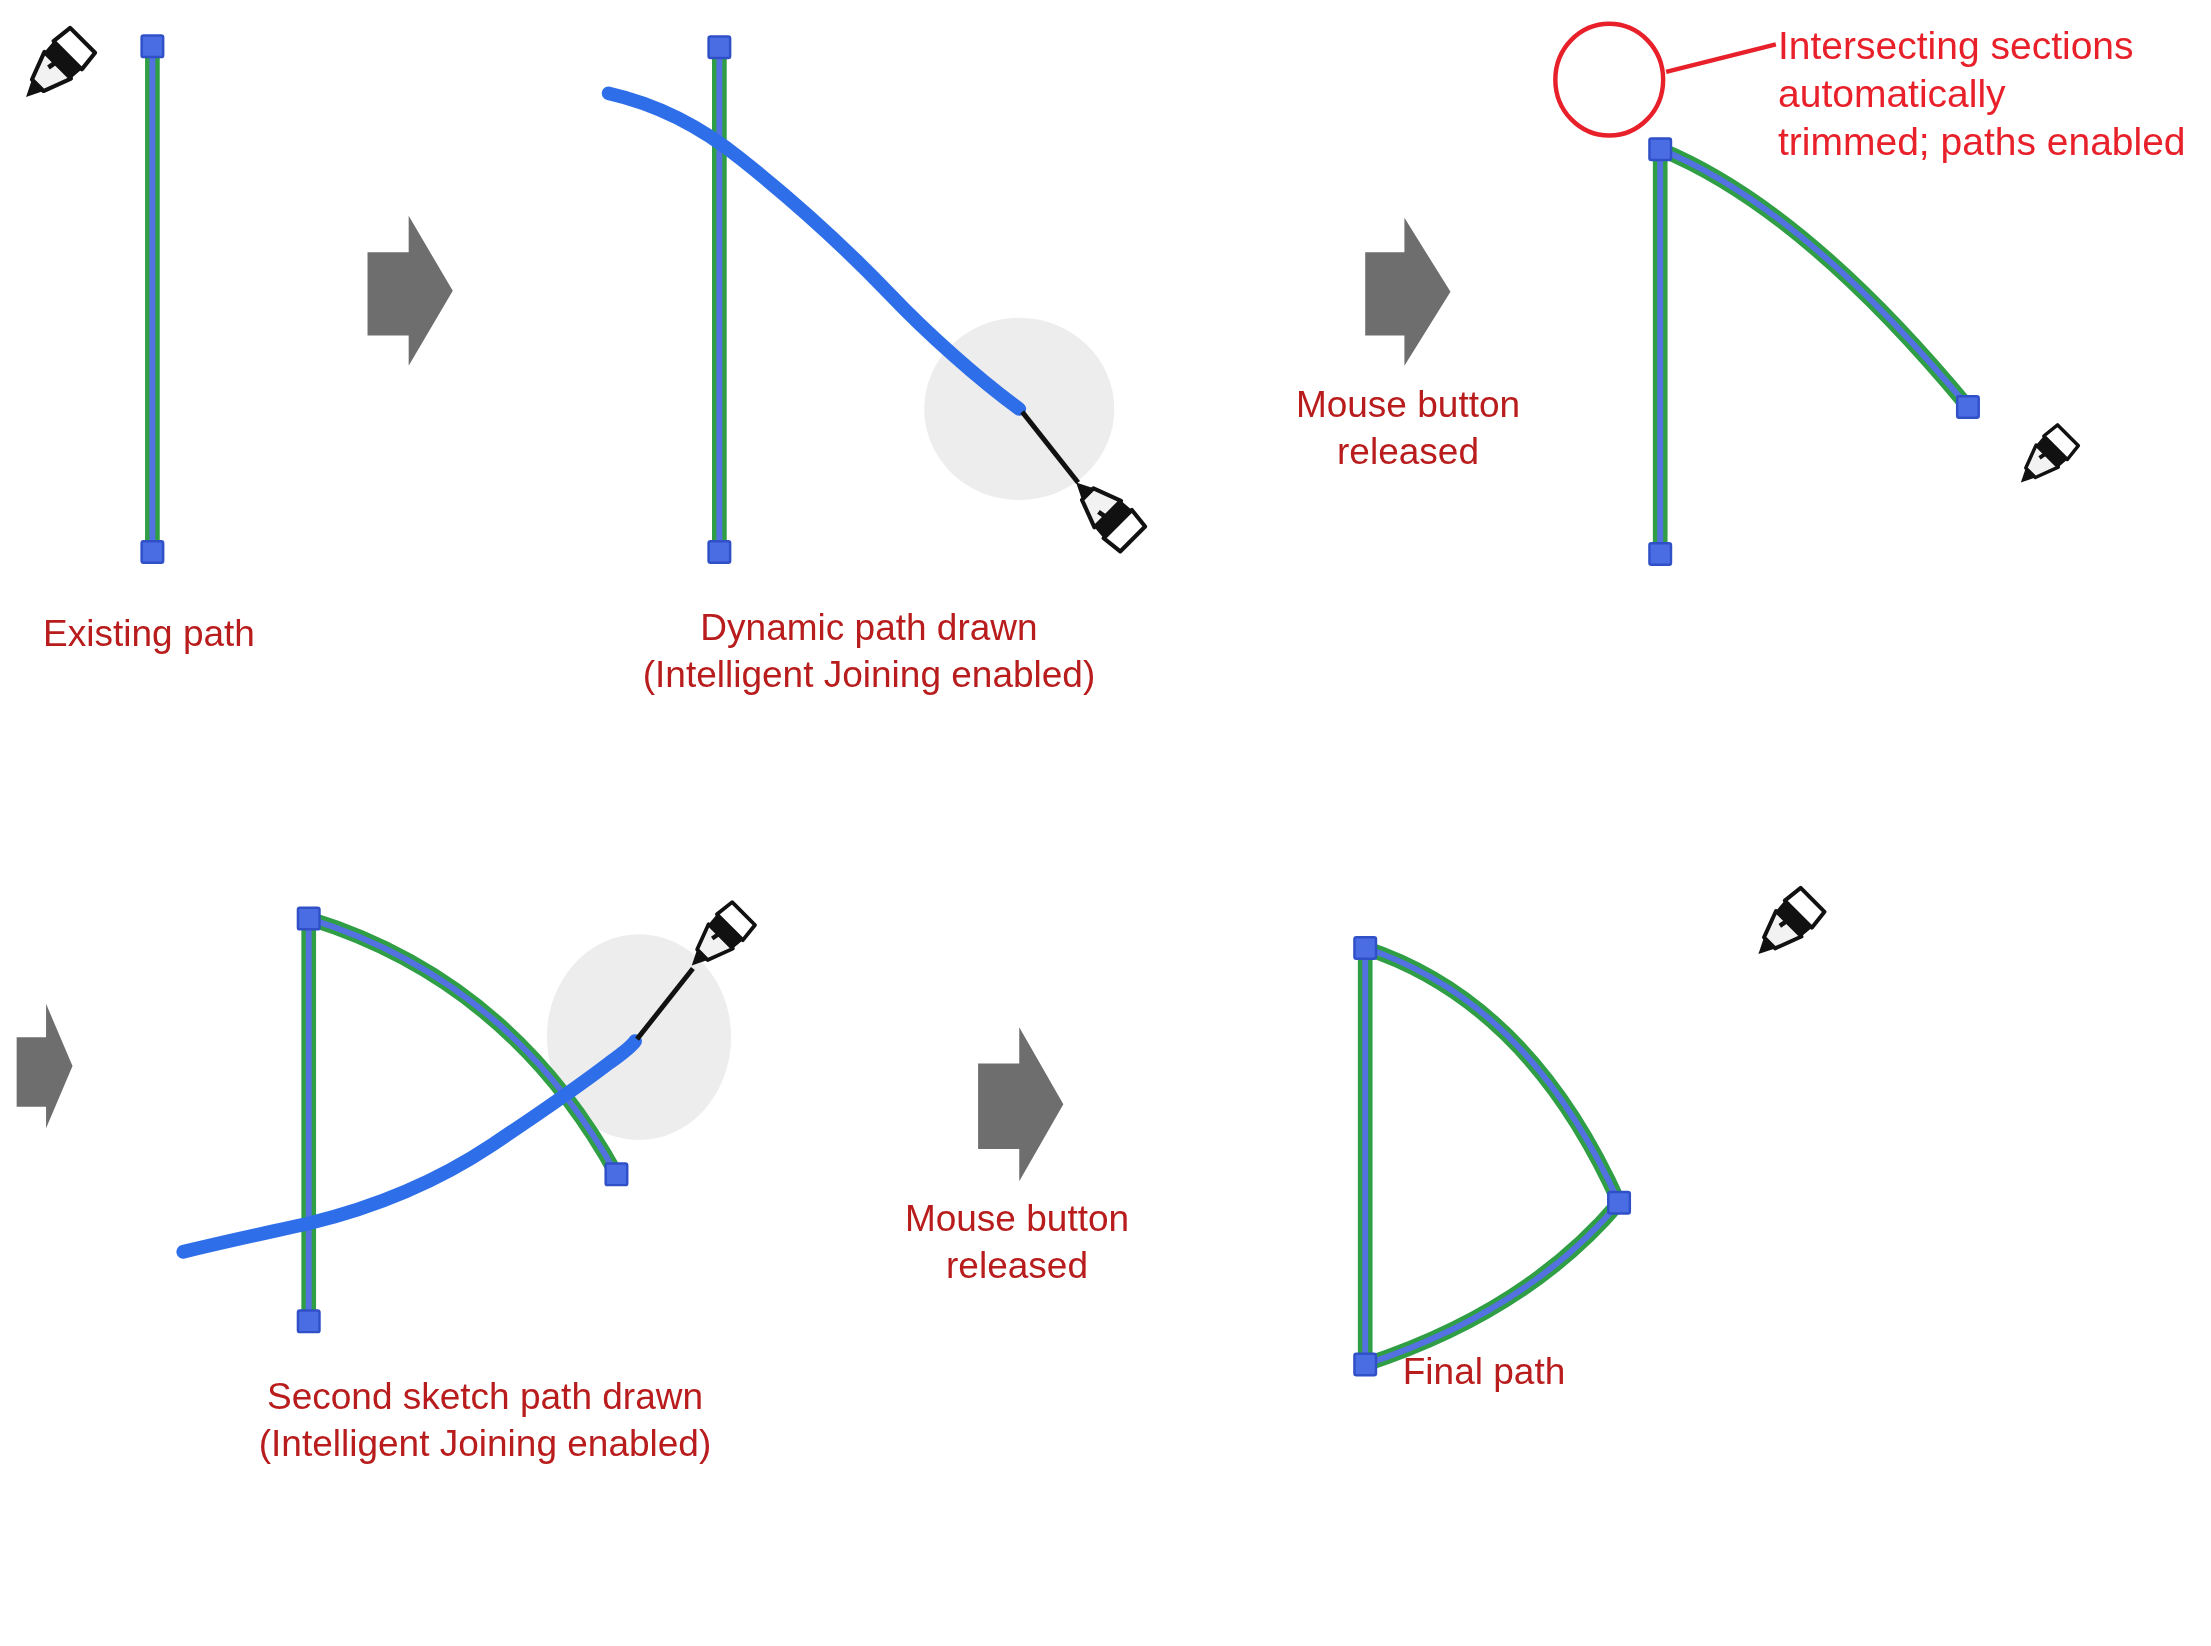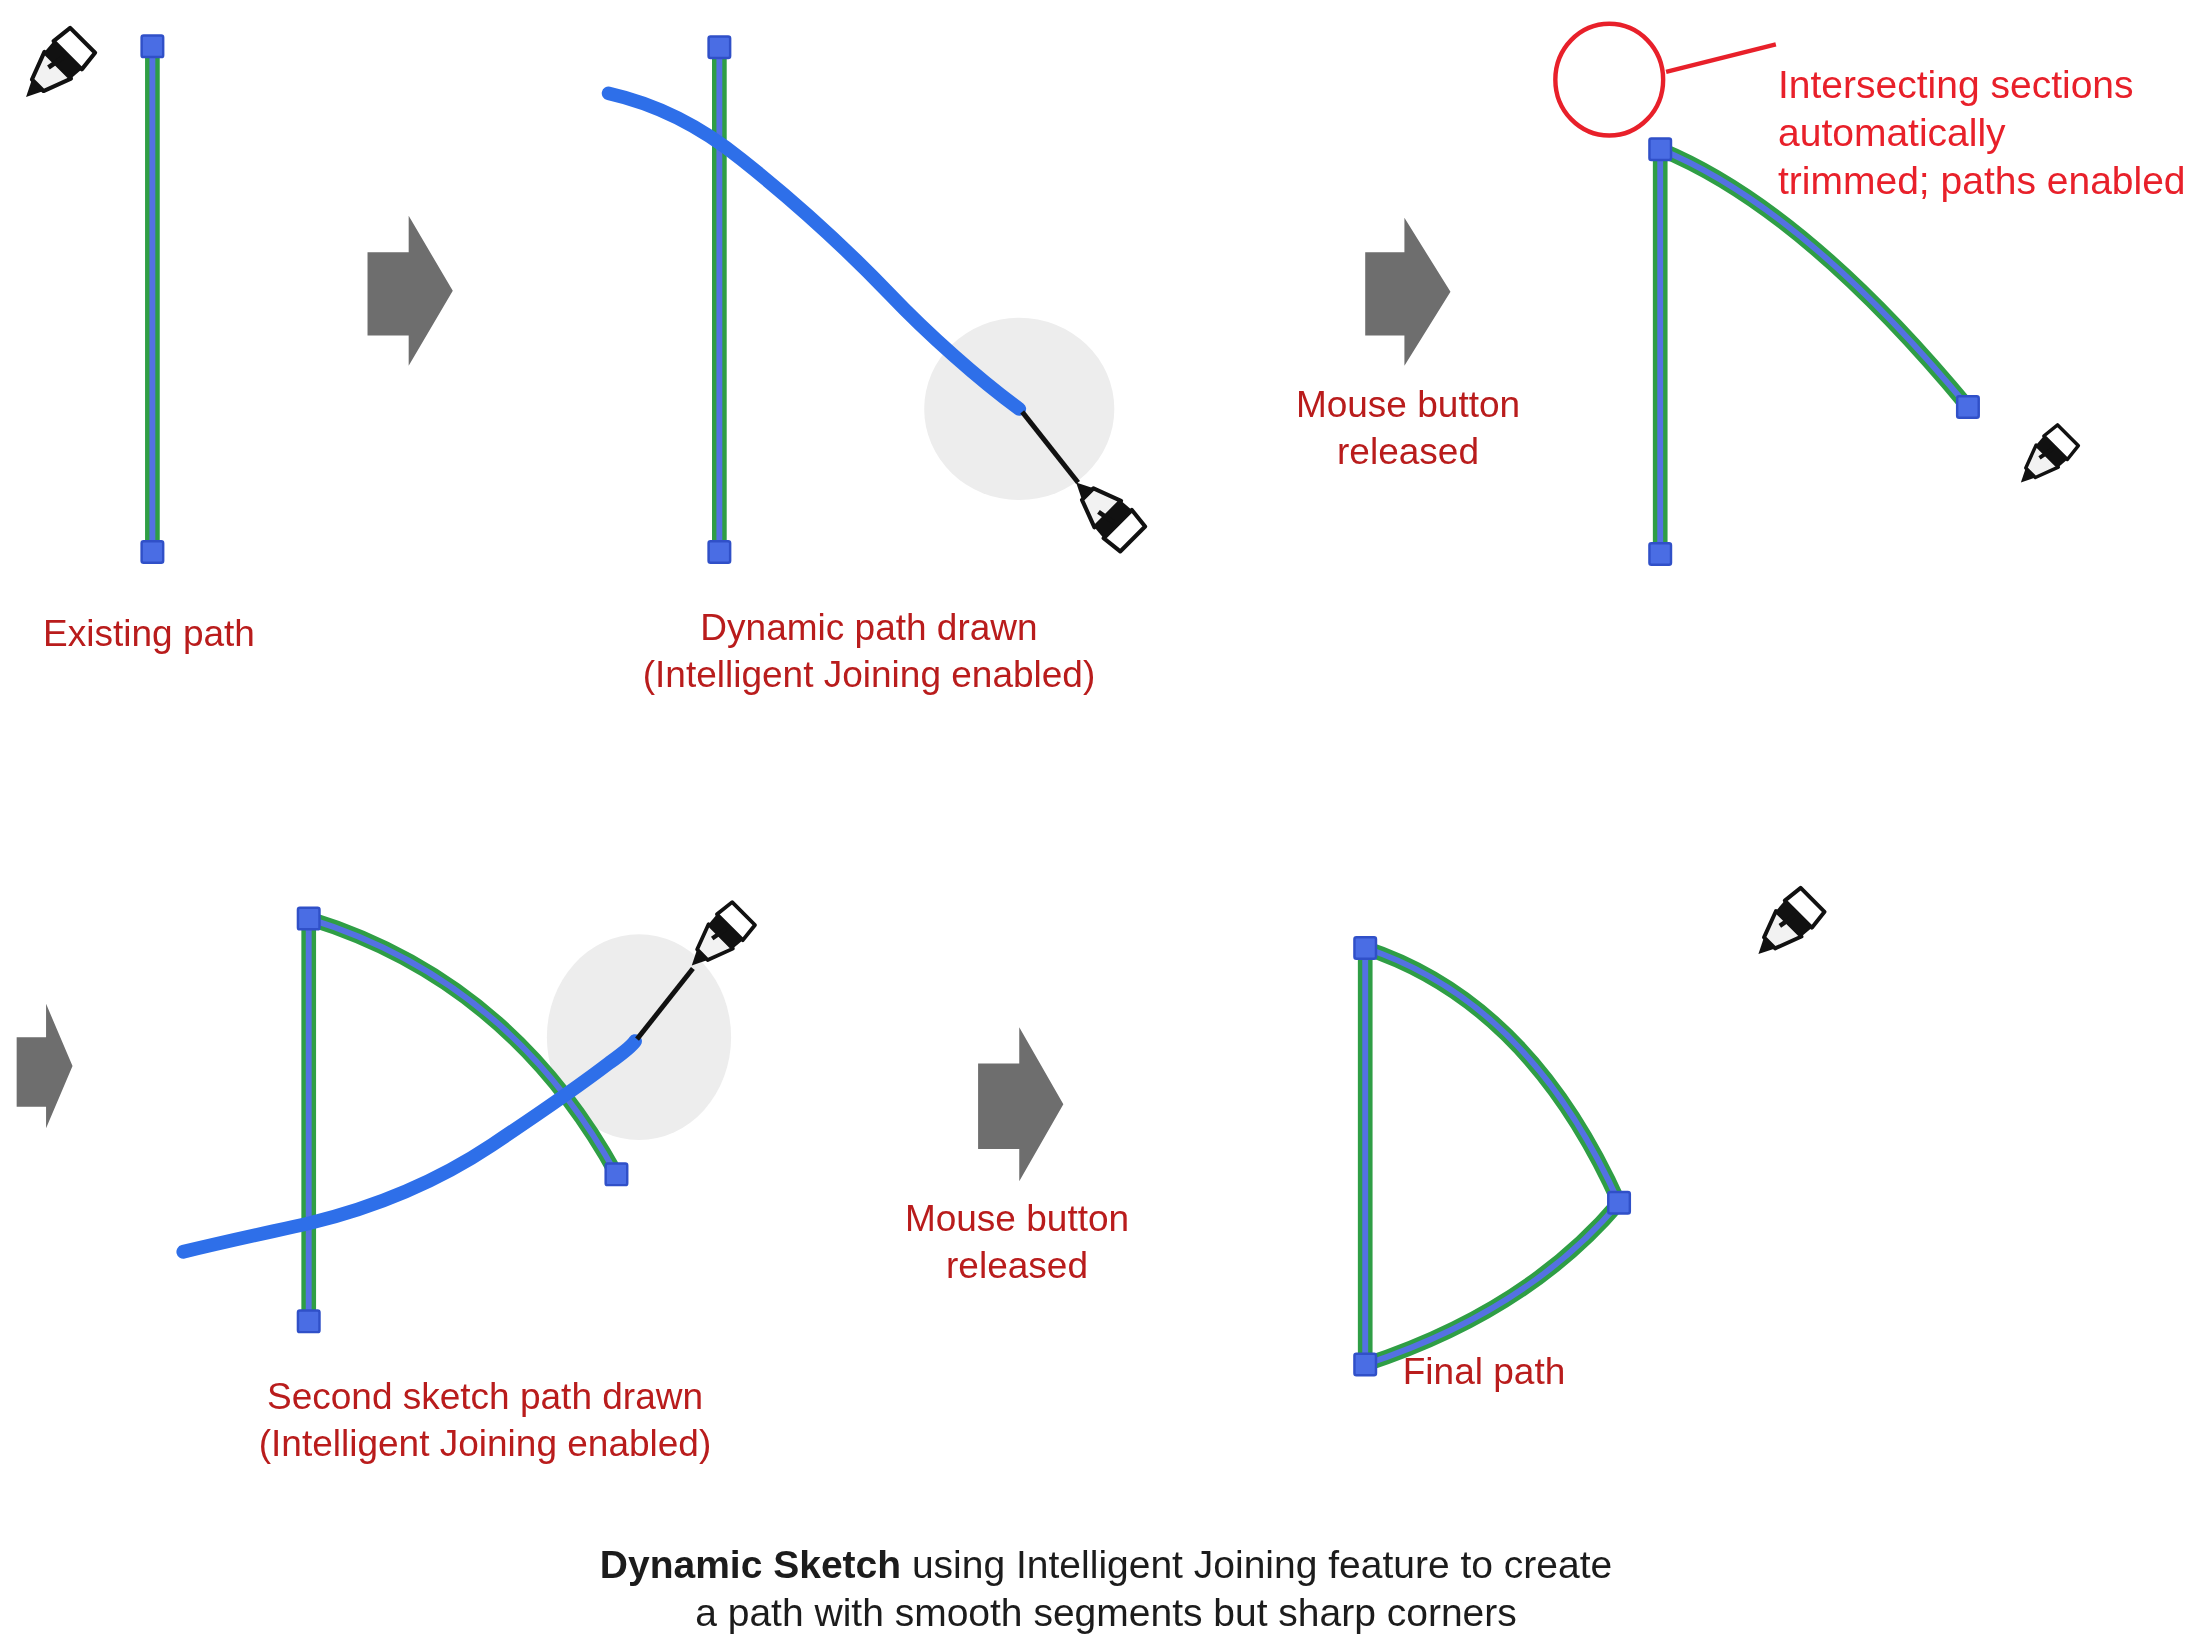--- a/index.html
+++ b/index.html
@@ -22,21 +22,20 @@
     white-space:nowrap;
   }
   .annotation{
     position:absolute;
     left:1778px;top:21.6px;
     font-size:39px;
     line-height:48px;
     color:#e8202a;
     text-align:left;
     white-space:nowrap;
-    margin-top:39px;
   }
   .caption{
     position:absolute;
     left:1106px;top:1541px;
     transform:translateX(-50%);
     font-size:39px;
     line-height:48px;
     text-align:center;
     white-space:nowrap;
   }
@@ -153,19 +152,15 @@
 
   <div class="lbl" style="left:1017px;top:1195px;">
     <div>Mouse button</div>
     <div>released</div>
   </div>
 
   <div class="lbl" style="left:1484px;top:1348px;">
     <div>Final path</div>
   </div>
 
-  <div class="caption">
-    <div><b>Dynamic Sketch</b><span> using Intelligent Joining feature to create</span></div>
-    <div>a path with smooth segments but sharp corners</div>
-  </div>
 
 </div>
 
 
 </body></html>

